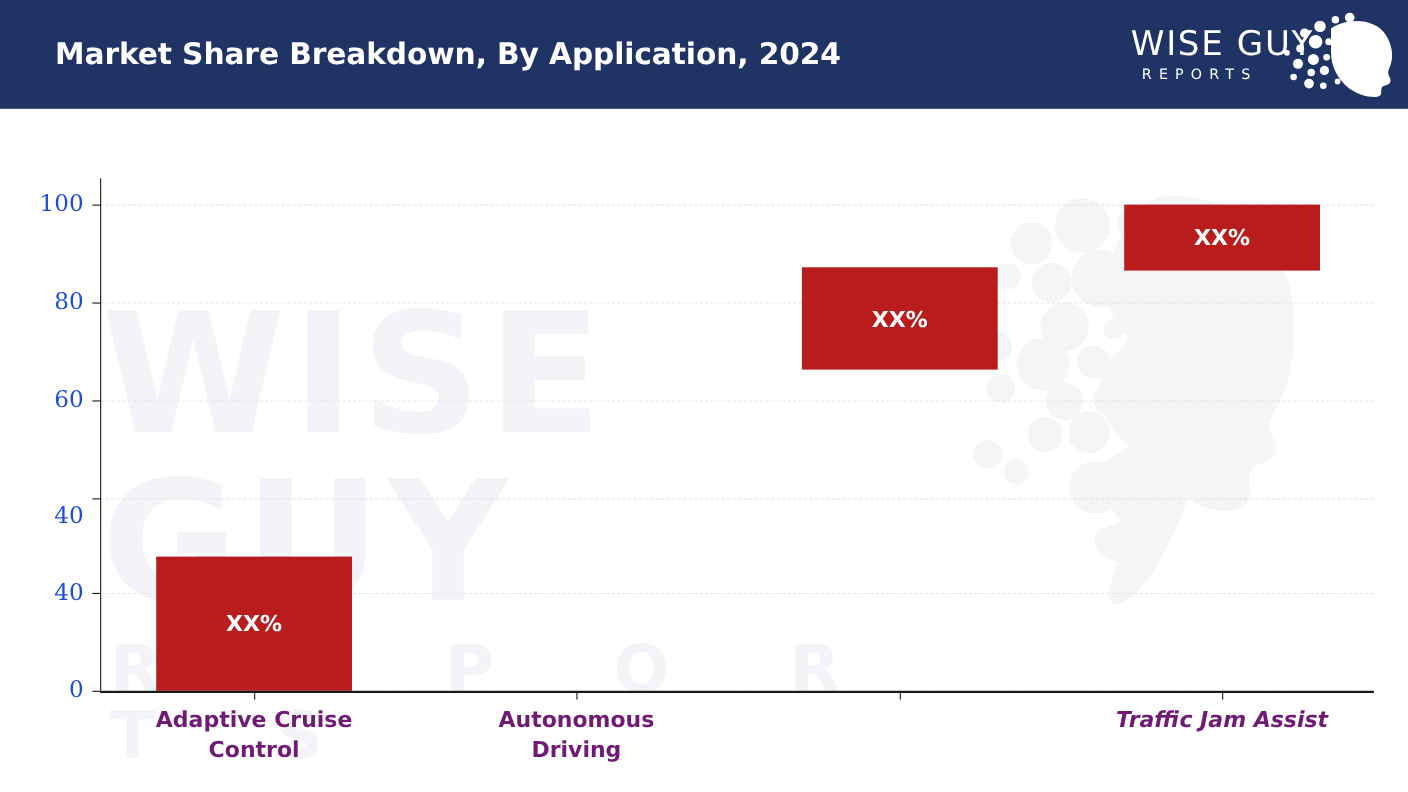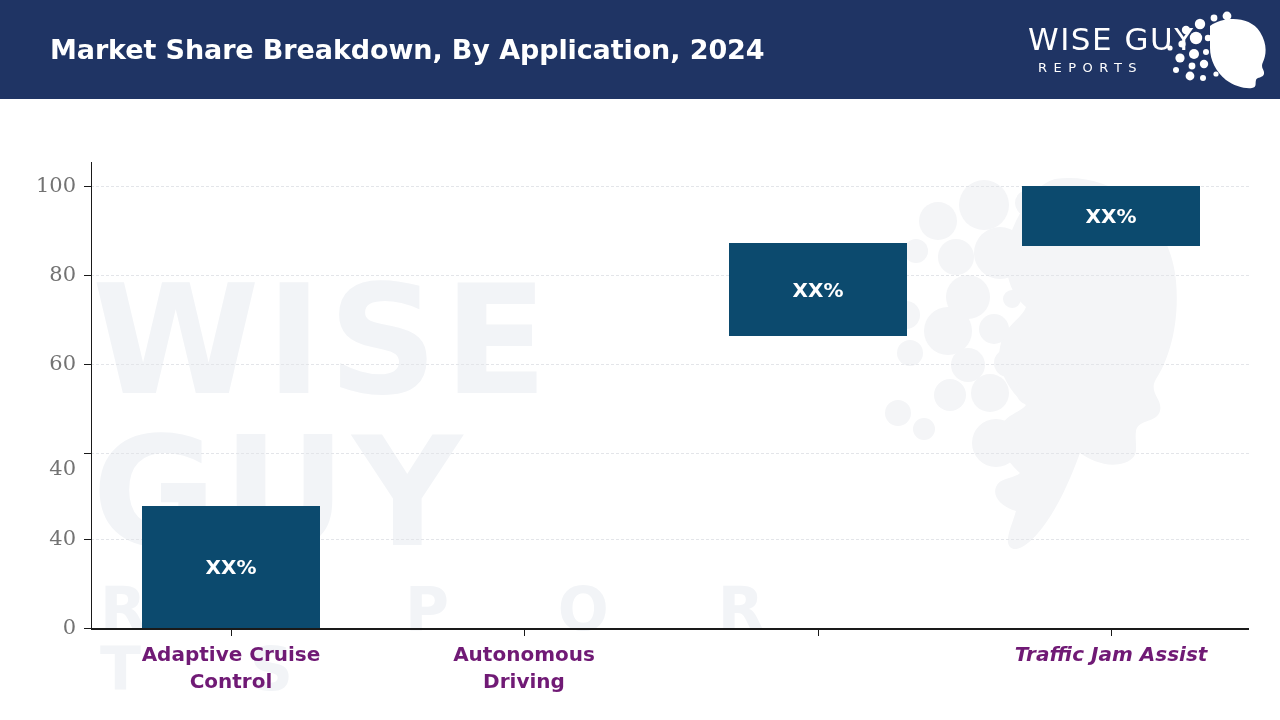--- a/index.html
+++ b/index.html
@@ -61,31 +61,31 @@
   .axis-x{
     position:absolute;left:91px;top:529px;width:1158px;height:0;
     border-top:2px solid #1a1a1a;
   }
   .ytick{
     position:absolute;left:84px;width:7px;height:0;
     border-top:1.6px solid #1a1a1a;
   }
   .ytick-label{
     position:absolute;right:1204px;
-    color:#737373;font-size:21px;
+    color:#1d4ed8;font-size:21px;
     font-family:"DejaVu Serif","Liberation Serif",serif;
     text-align:right;white-space:nowrap;
   }
   .xtick{
     position:absolute;top:529px;width:0;height:8px;
     border-left:1.6px solid #1a1a1a;
   }
 
   .bar{
-    position:absolute;background:#0c4a6e;
+    position:absolute;background:#b91c1c;
     display:flex;align-items:center;justify-content:center;
   }
   .bar-label{
     color:#ffffff;font-size:20px;font-weight:bold;white-space:nowrap;
   }
   .cat-label{
     position:absolute;color:#701a75;font-size:20px;font-weight:bold;
     text-align:center;line-height:1.35;white-space:pre-line;
   }
 </style>

